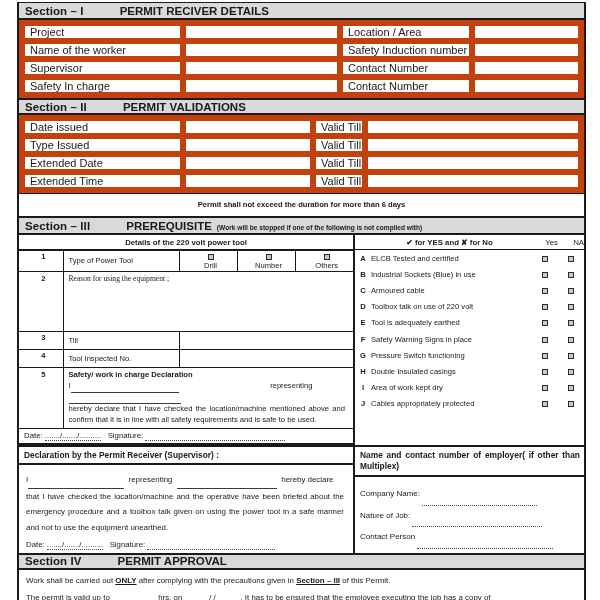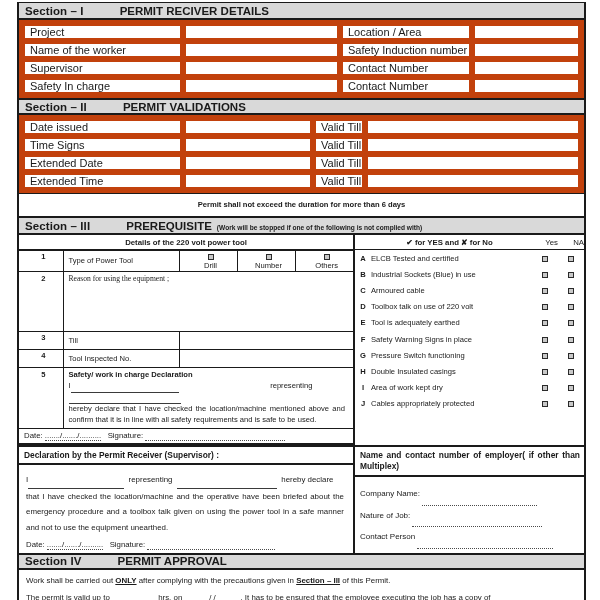--- a/index.html
+++ b/index.html
@@ -309,21 +309,21 @@
           <col>
         </colgroup>
       <tbody>
         <tr>
           <td>Date issued</td>
           <td class="blank"></td>
           <td>Valid Till</td>
           <td class="blank"></td>
         </tr>
         <tr>
-          <td>Time Signs</td>
+          <td>Type Issued</td>
           <td class="blank"></td>
           <td>Valid Till</td>
           <td class="blank"></td>
         </tr>
         <tr>
           <td>Extended Date</td>
           <td class="blank"></td>
           <td>Valid Till</td>
           <td class="blank"></td>
         </tr>

